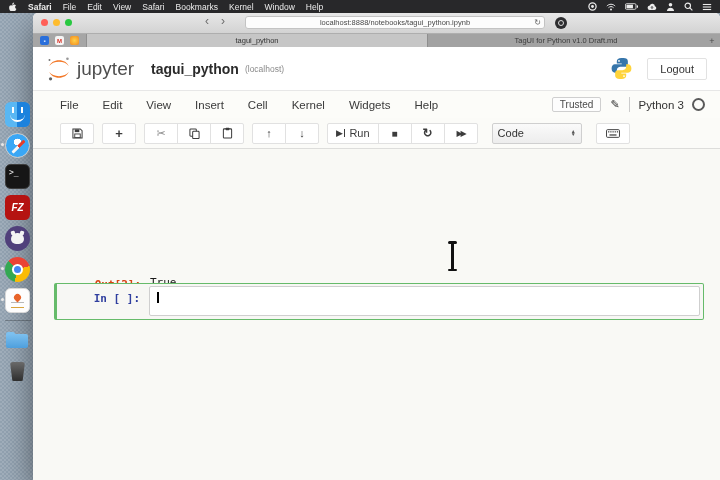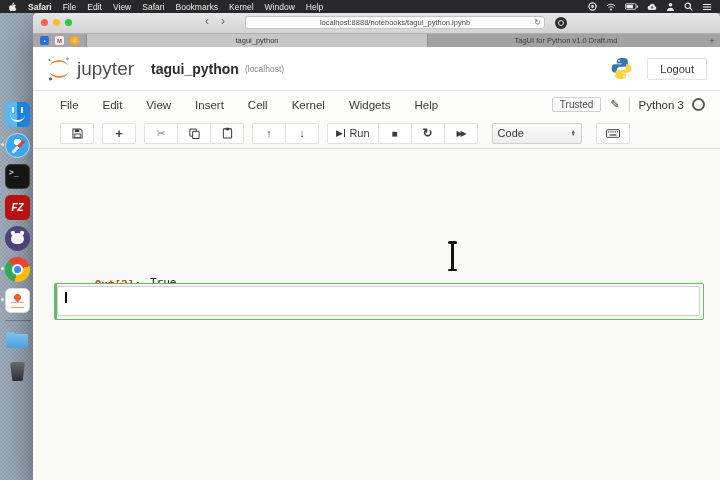--- a/index.html
+++ b/index.html
@@ -397,20 +397,21 @@
       <div class="nbarea">
 
 
 
         <div class="row" style="top:109px;margin-top:14px;">
           <div class="prompt out">Out[2]:</div>
           <div class="outtext">True</div>
         </div>
 
         <div class="cell-selected" style="top:134px;">
+          <div class="prompt" style="width:83px;">In [ ]:</div>
           <div class="inputbox"><span class="caret"></span></div>
         </div>
 
       </div>
     </div>
   </div>
 
   <div class="ibeam">
     <div class="t"></div>
       <div class="stem"></div>

